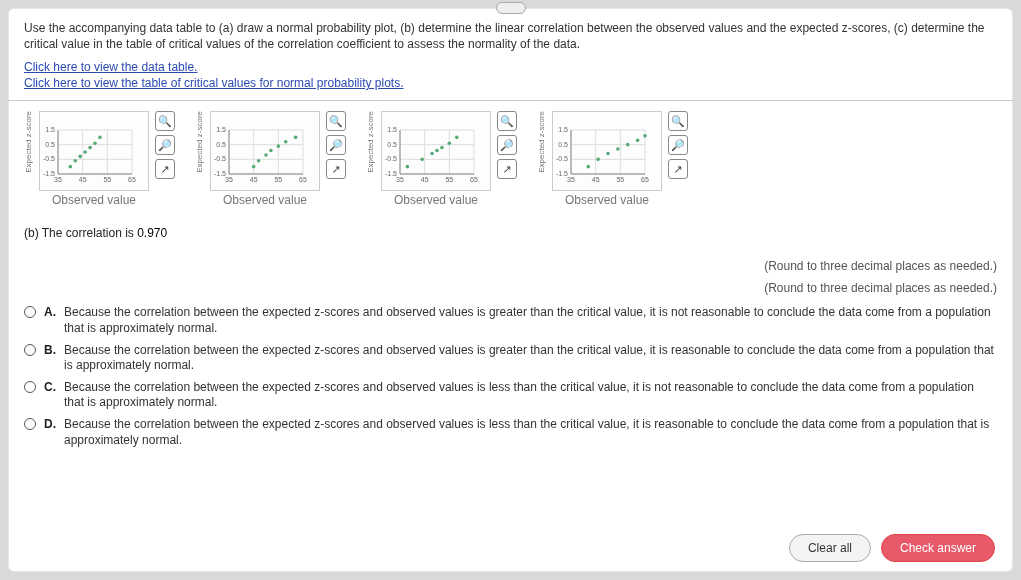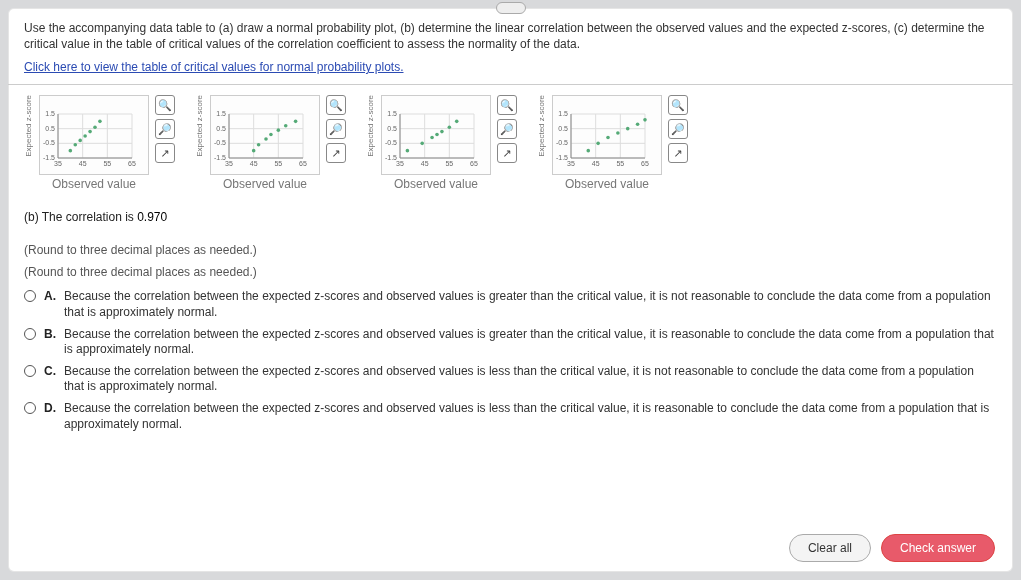--- a/index.html
+++ b/index.html
@@ -35,21 +35,21 @@
     width: 20px; height: 20px; border: 1px solid #888; border-radius: 3px;
     background: #fff; display: flex; align-items: center; justify-content: center;
     font-size: 11px; color: #444; cursor: pointer;
   }
   .ylabel {
     writing-mode: vertical-rl; transform: rotate(180deg);
     font-size: 8px; color: #777; margin-right: 2px;
   }
   .xlabel { font-size: 12px; color: #777; margin-top: 2px; }
   .answer-line { margin: 19px 0; color: #222; }
-  .hint { color: #555; margin-bottom: 8px; }
+  .hint { color: #555; margin-bottom: 8px; text-align: right; }
   .value-box { color: #000; }
   .options { margin-top: 10px; }
   .option-row { display: flex; align-items: flex-start; gap: 8px; margin: 6px 0; }
   .radio {
     width: 12px; height: 12px; border: 1px solid #555; border-radius: 50%;
     margin-top: 1px; flex-shrink: 0; cursor: pointer; background: #fff;
   }
   .opt-label { font-weight: bold; color: #222; flex-shrink: 0; }
   .opt-text { color: #333; line-height: 1.3; }
   .buttons { position: absolute; right: 18px; bottom: 10px; display: flex; gap: 10px; }
@@ -64,20 +64,21 @@
   .axis line { stroke: #888; stroke-width: 1; }
   .pts circle { fill: #5a7; }
   .tick { font-size: 7px; fill: #666; }
 </style>
 </head>
 <body>
 
 <div class="main-panel">
 
   <p class="question-text">Use the accompanying data table to (a) draw a normal probability plot, (b) determine the linear correlation between the observed values and the expected z-scores, (c) determine the critical value in the table of critical values of the correlation coefficient to assess the normality of the data.</p>
+  <a class="link">Click here to view the data table.</a>
   <a class="link">Click here to view the table of critical values for normal probability plots.</a>
 
   <hr class="sep">
     <span class="grip"></span>
 
   <div class="charts-row">
       <div class="chart-block">
     <div class="ylabel">Expected z-score</div>
     <div class="chart-svg-wrap">
       <svg class="chart" width="110" height="80">

